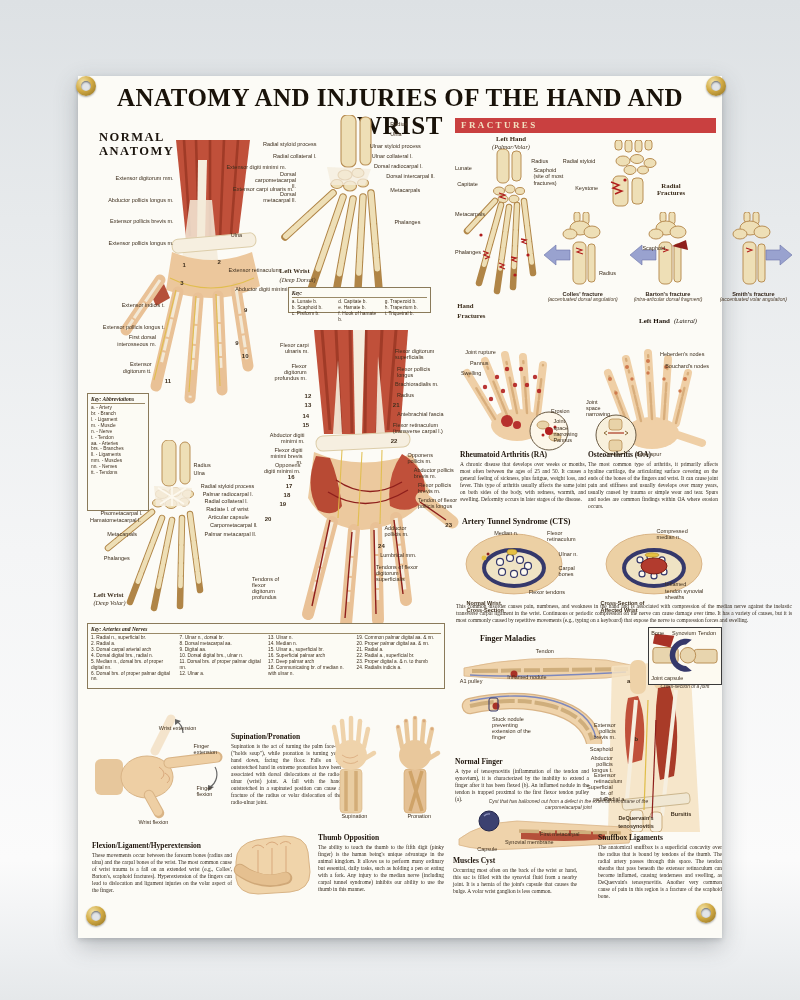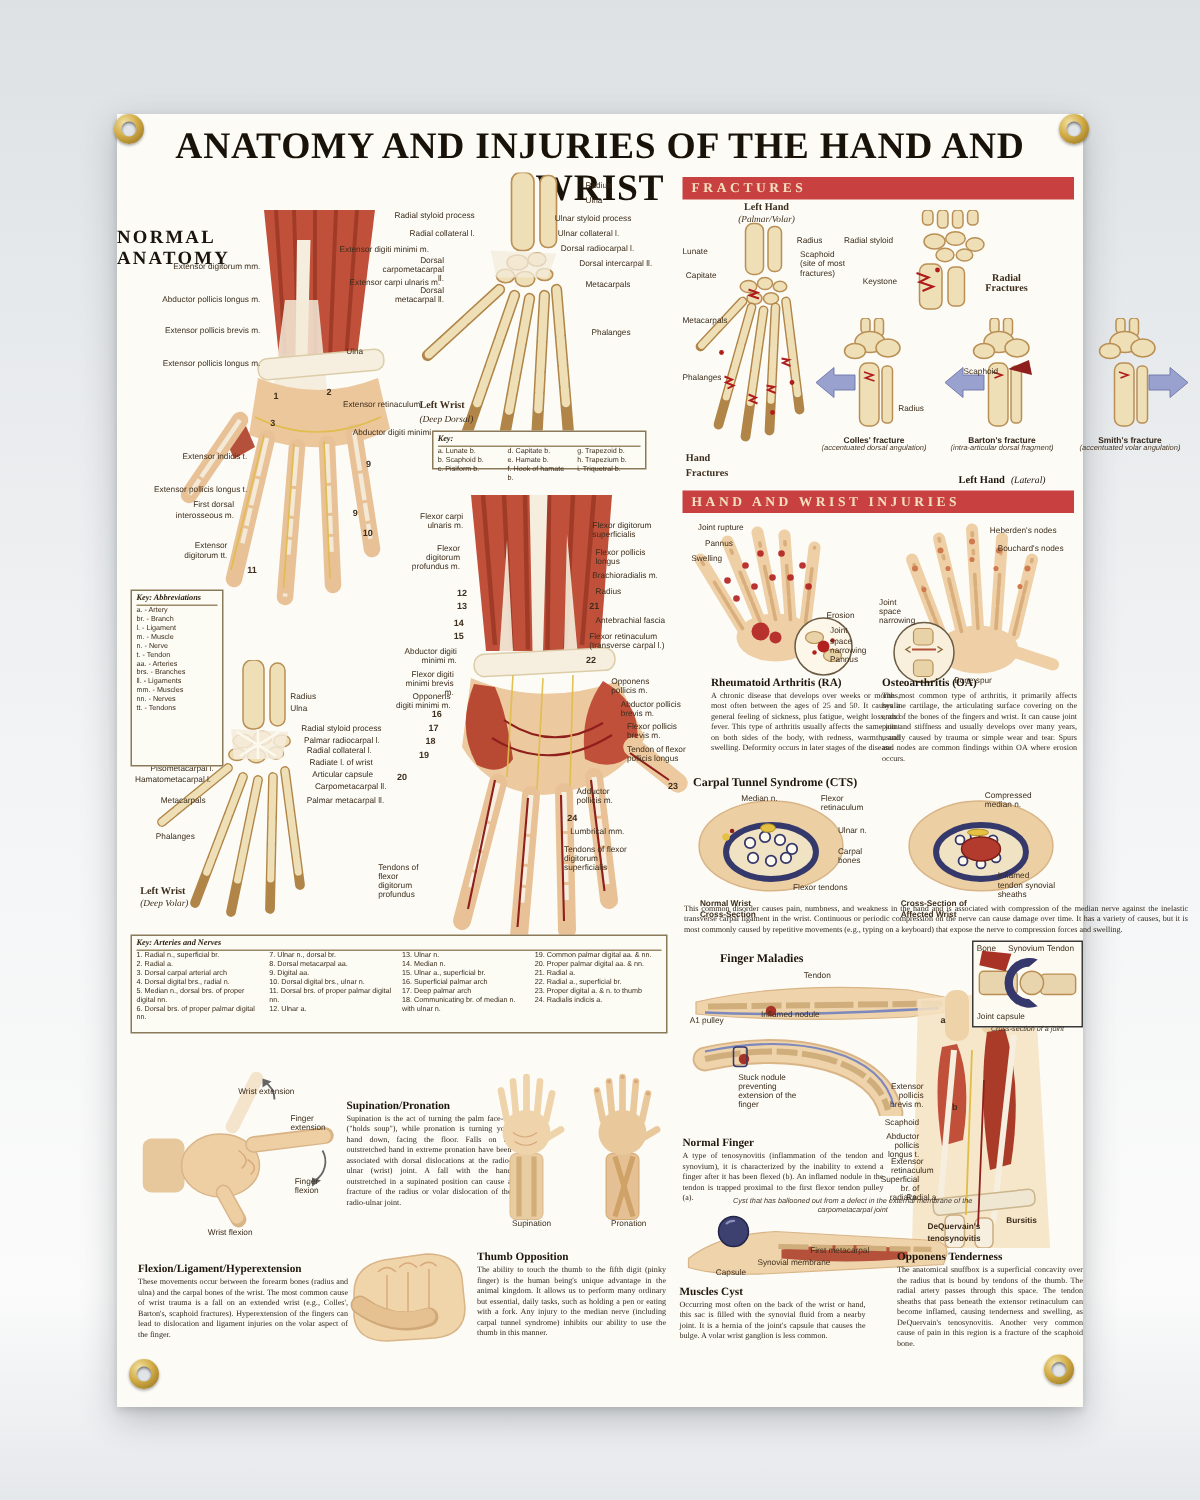--- a/index.html
+++ b/index.html
@@ -49,21 +49,21 @@
   .inset-cap{position:absolute;font:italic 4.8px/1.1 "Liberation Sans",sans-serif;color:#46382a;text-align:center;width:100%;}
 </style>
 </head>
 <body>
 
 <div class="stage">
   <div class="poster">
 
     <h1 class="title">ANATOMY AND INJURIES OF THE HAND AND WRIST</h1>
 
-    <div class="na-head" style="left:0;top:54px;margin-top:21px;">
+    <div class="na-head" style="left:21px;top:54px;">
       <span>NORMAL</span>
       <span>ANATOMY</span>
     </div>
 
     <div class="panel" style="left:12px;top:64px;width:220px;height:270px;">
       <svg viewBox="0 0 220 270">
         <path d="M86,0 L160,0 L148,98 L96,98 Z" fill="#c0503a"></path>
         <path d="M94,0 l6,96 M106,0 l3,98 M120,0 l0,98 M134,0 l-4,98 M148,0 l-7,95" stroke="#93321f" stroke-width="2.6" fill="none" opacity="0.7"></path>
         <path d="M108,20 h9 l-2,78 h-8 Z" fill="#f5eddd"></path>
         <path d="M100,60 L92,120 L128,120 L122,60 Z" fill="#f3ead8" opacity="0.85"></path>
@@ -473,21 +473,20 @@
       <div class="tc">
         <div class="tcn">Smith's fracture</div>
         <div class="tcs">(accentuated volar angulation)</div>
       </div>
     </div>
     <div class="latcap" style="left:462px;top:233px;width:256px;">
       <span class="n">Left Hand</span>
       <span class="s">(Lateral)</span>
     </div>
 
-    <div class="bar" style="left:377px;top:251px;width:261px;">HAND AND WRIST INJURIES</div>
 
     <div class="panel" style="left:377px;top:271px;width:120px;height:105px;">
       <svg viewBox="0 0 120 105">
         <ellipse cx="62" cy="78" rx="26" ry="16" fill="#efcfa6"></ellipse>
         <g stroke="#efcfa6" stroke-width="8" stroke-linecap="round" fill="none">
           <path d="M40,72 L12,26"></path>
             <path d="M52,68 L30,14"></path>
             <path d="M62,66 L50,8"></path>
             <path d="M72,66 L68,10"></path>
             <path d="M82,68 L88,18"></path>
@@ -566,30 +565,30 @@
         </g>
         <path d="M22,86 h16" stroke="#b5503a" stroke-width="1.4"></path>
         <path d="M21,84 l-3,2 3,2 M39,84 l3,2 -3,2" stroke="#8a6a3a" stroke-width="1" fill="none"></path>
       </svg>
     <div class="lbl" style="left: 56%; top: 4%;">Heberden's nodes</div>
         <div class="lbl" style="left: 60%; top: 14%;">Bouchard's nodes</div>
         <div class="lbl wr" style="left: 0%; top: 46%; width: 16%;">Joint space narrowing</div>
         <div class="lbl" style="left: 38%; top: 93%;">Bone spur</div>
       </div>
 
-    <div class="txtcol" style="left:396px;top:374px;width:126px;">
+    <div class="txtcol" style="left:382px;top:374px;width:126px;">
       <div class="sub-h">Rheumatoid Arthritis (RA)</div>
       <div class="body-txt">A chronic disease that develops over weeks or months, most often between the ages of 25 and 50. It causes a general feeling of sickness, plus fatigue, weight loss, and fever. This type of arthritis usually affects the same joint on both sides of the body, with redness, warmth, and swelling. Deformity occurs in later stages of the disease.</div>
     </div>
     <div class="txtcol" style="left:510px;top:374px;width:130px;">
       <div class="sub-h">Osteoarthritis (OA)</div>
       <div class="body-txt">The most common type of arthritis, it primarily affects hyaline cartilage, the articulating surface covering on the ends of the bones of the fingers and wrist. It can cause joint pain and stiffness and usually develops over many years, usually caused by trauma or simple wear and tear. Spurs and nodes are common findings within OA where erosion occurs.</div>
     </div>
 
-    <div class="sub-h" style="position:absolute;left:384px;top:441px;font-size:8px;">Carpal Tunnel Syndrome (CTS)</div>
+    <div class="sub-h" style="position:absolute;left:384px;top:441px;font-size:8px;">Artery Tunnel Syndrome (CTS)</div>
     <div class="panel" style="left:384px;top:452px;width:115px;height:92px;">
       <svg viewBox="0 0 115 70" style="height:76%;">
         <ellipse cx="52" cy="36" rx="48" ry="30" fill="#ecd0a4" stroke="#d9b486"></ellipse>
         <ellipse cx="52" cy="40" rx="30" ry="18" fill="#efe3c4" stroke="#35386b" stroke-width="4"></ellipse>
         <g fill="#fdf9ef" stroke="#35386b" stroke-width="1.2">
           <circle cx="38" cy="34" r="3.5"></circle>
             <circle cx="48" cy="30" r="3.5"></circle>
             <circle cx="58" cy="32" r="3.5"></circle>
           <circle cx="66" cy="38" r="3.5"></circle>
             <circle cx="40" cy="44" r="3.5"></circle>
@@ -705,21 +704,21 @@
     <div class="lbl" style="left: 12%; top: 80%;">Capsule</div>
         <div class="lbl" style="left: 27%; top: 66%;">Synovial membrane</div>
         <div class="lbl" style="left: 46%; top: 48%;">First metacarpal</div>
       </div>
     <div class="txtcol" style="left:375px;top:780px;width:124px;">
       <div class="sub-h">Muscles Cyst</div>
       <div class="body-txt">Occurring most often on the back of the wrist or hand, this sac is filled with the synovial fluid from a nearby joint. It is a hernia of the joint's capsule that causes the bulge. A volar wrist ganglion is less common.</div>
     </div>
 
     <div class="txtcol" style="left:520px;top:757px;width:124px;">
-      <div class="sub-h">Opponens Tenderness</div>
+      <div class="sub-h">Snuffbox Ligaments</div>
       <div class="body-txt">The anatomical snuffbox is a superficial concavity over the radius that is bound by tendons of the thumb. The radial artery passes through this space. The tendon sheaths that pass beneath the extensor retinaculum can become inflamed, causing tenderness and swelling, as DeQuervain's tenosynovitis. Another very common cause of pain in this region is a fracture of the scaphoid bone.</div>
     </div>
 
 
     <div class="panel" style="left:17px;top:637px;width:145px;height:120px;">
       <svg viewBox="0 0 145 120">
         <rect x="0" y="46" width="28" height="36" rx="6" fill="#e7c79c"></rect>
         <path d="M60,38 L76,6" stroke="#f3dfc2" stroke-width="9" stroke-linecap="round" opacity="0.8"></path>
         <ellipse cx="52" cy="64" rx="26" ry="21" fill="#eecfa4" stroke="#d9b486"></ellipse>
         <path d="M74,50 L122,44" stroke="#d9b486" stroke-width="11" stroke-linecap="round"></path>

